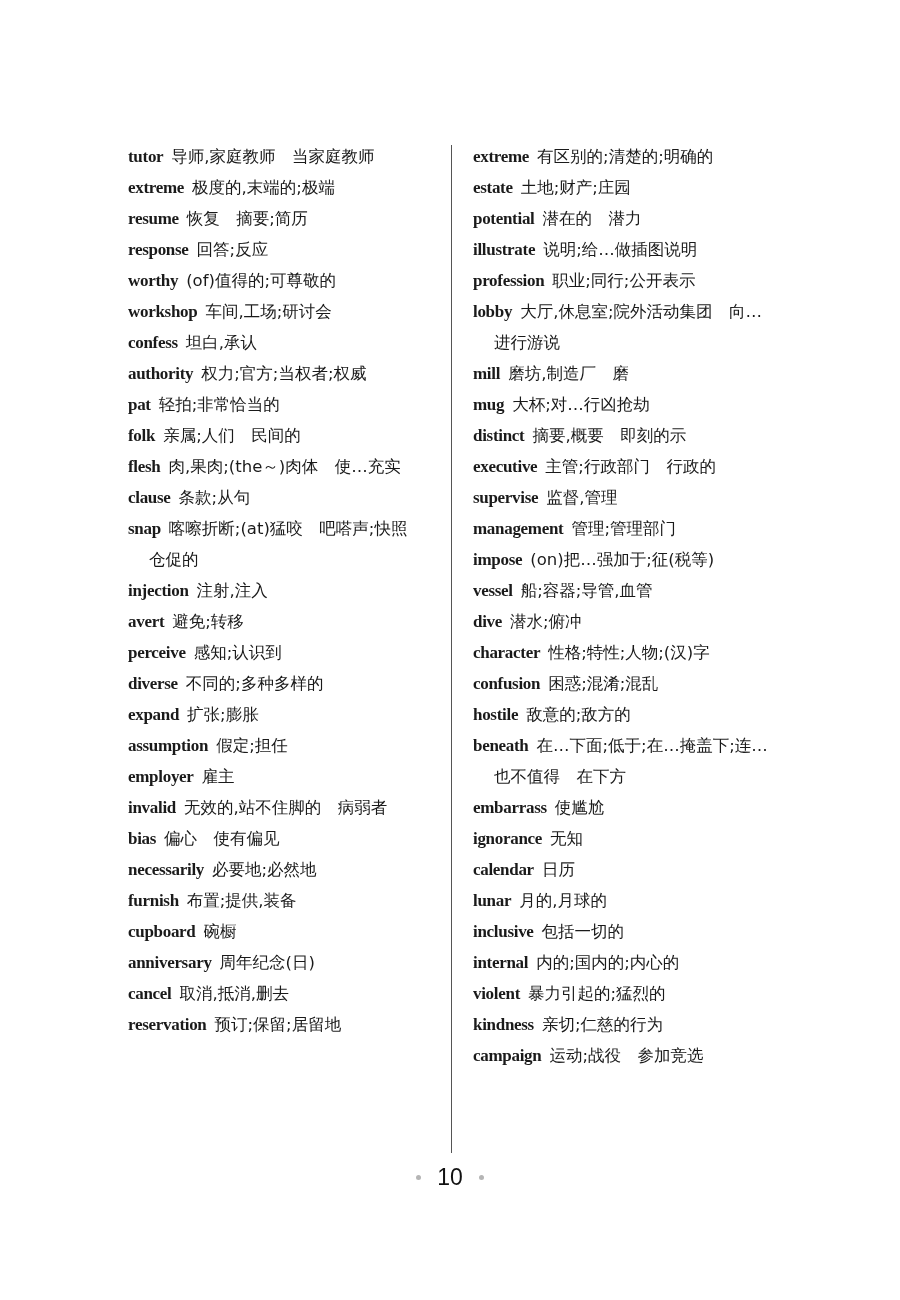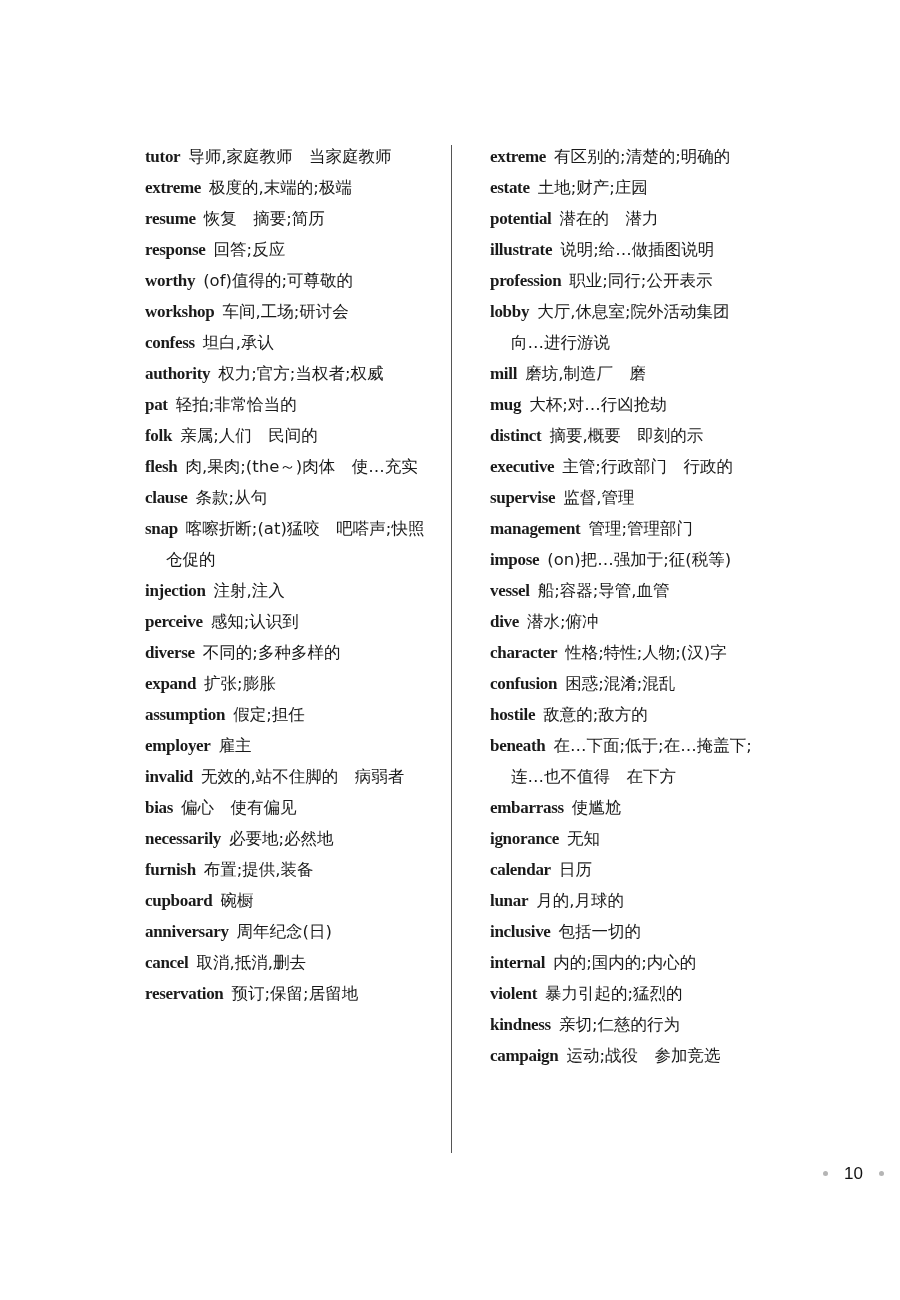--- a/index.html
+++ b/index.html
@@ -2,44 +2,45 @@
 <html><head>
 <meta charset="utf-8">
 <style>
   html, body { margin: 0; padding: 0; background: #ffffff; }
   body { width: 900px; height: 1300px; position: relative; overflow: hidden;
          font-family: "DejaVu Serif", "Liberation Serif", serif; color: #1a1a1a; }
   .col { position: absolute; top: 141px; }
   .col.left { left: 128px; width: 305px; }
   .col.right { left: 473px; width: 305px; }
   .divider { position: absolute; left: 451px; top: 145px; width: 1px; height: 1008px; background: #555; }
-  .entry { font-size: 17px; line-height: 31px; text-indent: 0; padding-left: 21px; text-indent: -21px; white-space: normal; margin-left: 17px; }
+  .entry { font-size: 17px; line-height: 31px; text-indent: 0; padding-left: 21px; text-indent: -21px; white-space: normal; }
   .word { font-family: "Liberation Serif", "DejaVu Serif", serif; font-weight: bold; font-size: 17px; letter-spacing: -0.3px; }
   .def { font-family: "DejaVu Sans", "Liberation Sans", sans-serif; font-size: 16.5px; margin-left: 8px; }
-  .footer { position: absolute; top: 1164px; left: 0; width: 900px; text-align: right; font-family: "Liberation Sans", sans-serif; font-size: 17px; color: #111; }
+  .footer { position: absolute; top: 1164px; left: 0; width: 900px; text-align: center; font-family: "Liberation Sans", sans-serif; font-size: 23px; color: #111; }
   .dot { display: inline-block; width: 5px; height: 5px; border-radius: 50%; background: #b5b5b5; vertical-align: middle; margin: 0 16px; position: relative; top: -1px; }
 </style>
 </head>
 <body>
 
 <div class="col left" id="left-col">
     <div class="entry"><span class="word">tutor</span><span class="def">导师,家庭教师　当家庭教师</span></div>
     <div class="entry"><span class="word">extreme</span><span class="def">极度的,末端的;极端</span></div>
     <div class="entry"><span class="word">resume</span><span class="def">恢复　摘要;简历</span></div>
     <div class="entry"><span class="word">response</span><span class="def">回答;反应</span></div>
     <div class="entry"><span class="word">worthy</span><span class="def">(of)值得的;可尊敬的</span></div>
     <div class="entry"><span class="word">workshop</span><span class="def">车间,工场;研讨会</span></div>
     <div class="entry"><span class="word">confess</span><span class="def">坦白,承认</span></div>
     <div class="entry"><span class="word">authority</span><span class="def">权力;官方;当权者;权威</span></div>
     <div class="entry"><span class="word">pat</span><span class="def">轻拍;非常恰当的</span></div>
     <div class="entry"><span class="word">folk</span><span class="def">亲属;人们　民间的</span></div>
     <div class="entry"><span class="word">flesh</span><span class="def">肉,果肉;(the～)肉体　使…充实</span></div>
     <div class="entry"><span class="word">clause</span><span class="def">条款;从句</span></div>
     <div class="entry"><span class="word">snap</span><span class="def">喀嚓折断;(at)猛咬　吧嗒声;快照　仓促的</span></div>
     <div class="entry"><span class="word">injection</span><span class="def">注射,注入</span></div>
+    <div class="entry"><span class="word">avert</span><span class="def">避免;转移</span></div>
     <div class="entry"><span class="word">perceive</span><span class="def">感知;认识到</span></div>
     <div class="entry"><span class="word">diverse</span><span class="def">不同的;多种多样的</span></div>
     <div class="entry"><span class="word">expand</span><span class="def">扩张;膨胀</span></div>
     <div class="entry"><span class="word">assumption</span><span class="def">假定;担任</span></div>
     <div class="entry"><span class="word">employer</span><span class="def">雇主</span></div>
     <div class="entry"><span class="word">invalid</span><span class="def">无效的,站不住脚的　病弱者</span></div>
     <div class="entry"><span class="word">bias</span><span class="def">偏心　使有偏见</span></div>
     <div class="entry"><span class="word">necessarily</span><span class="def">必要地;必然地</span></div>
     <div class="entry"><span class="word">furnish</span><span class="def">布置;提供,装备</span></div>
     <div class="entry"><span class="word">cupboard</span><span class="def">碗橱</span></div>

